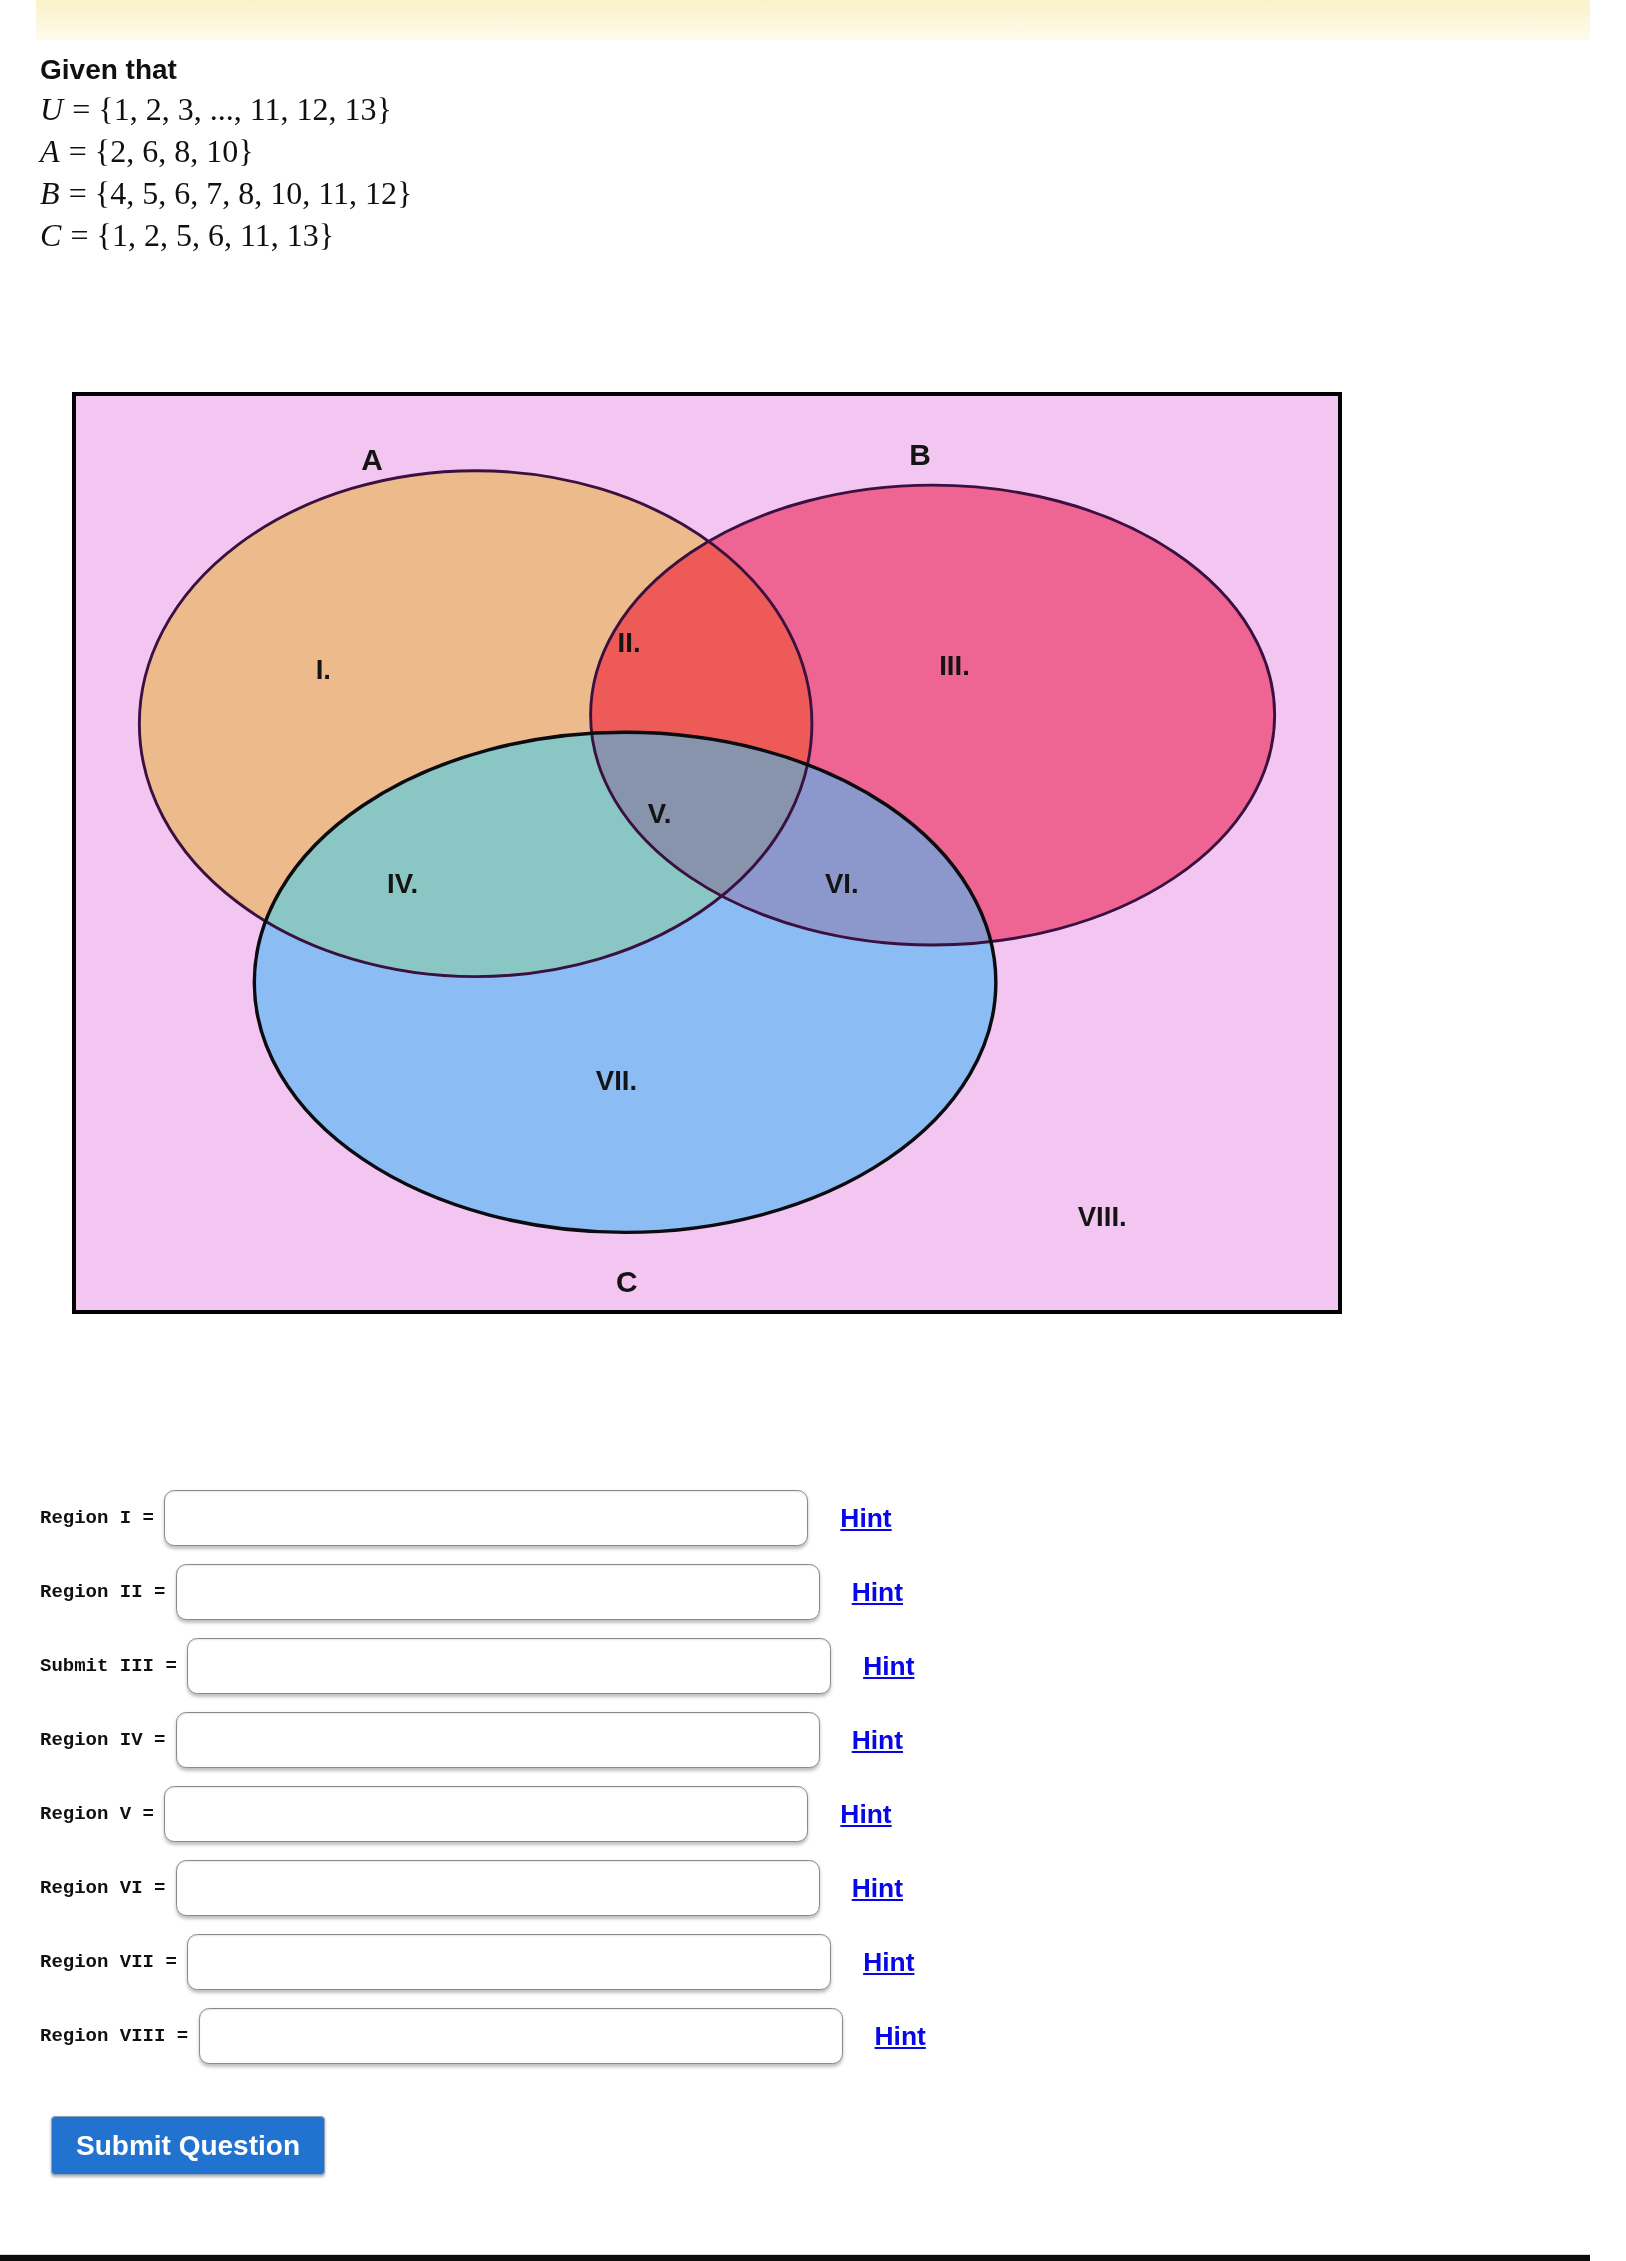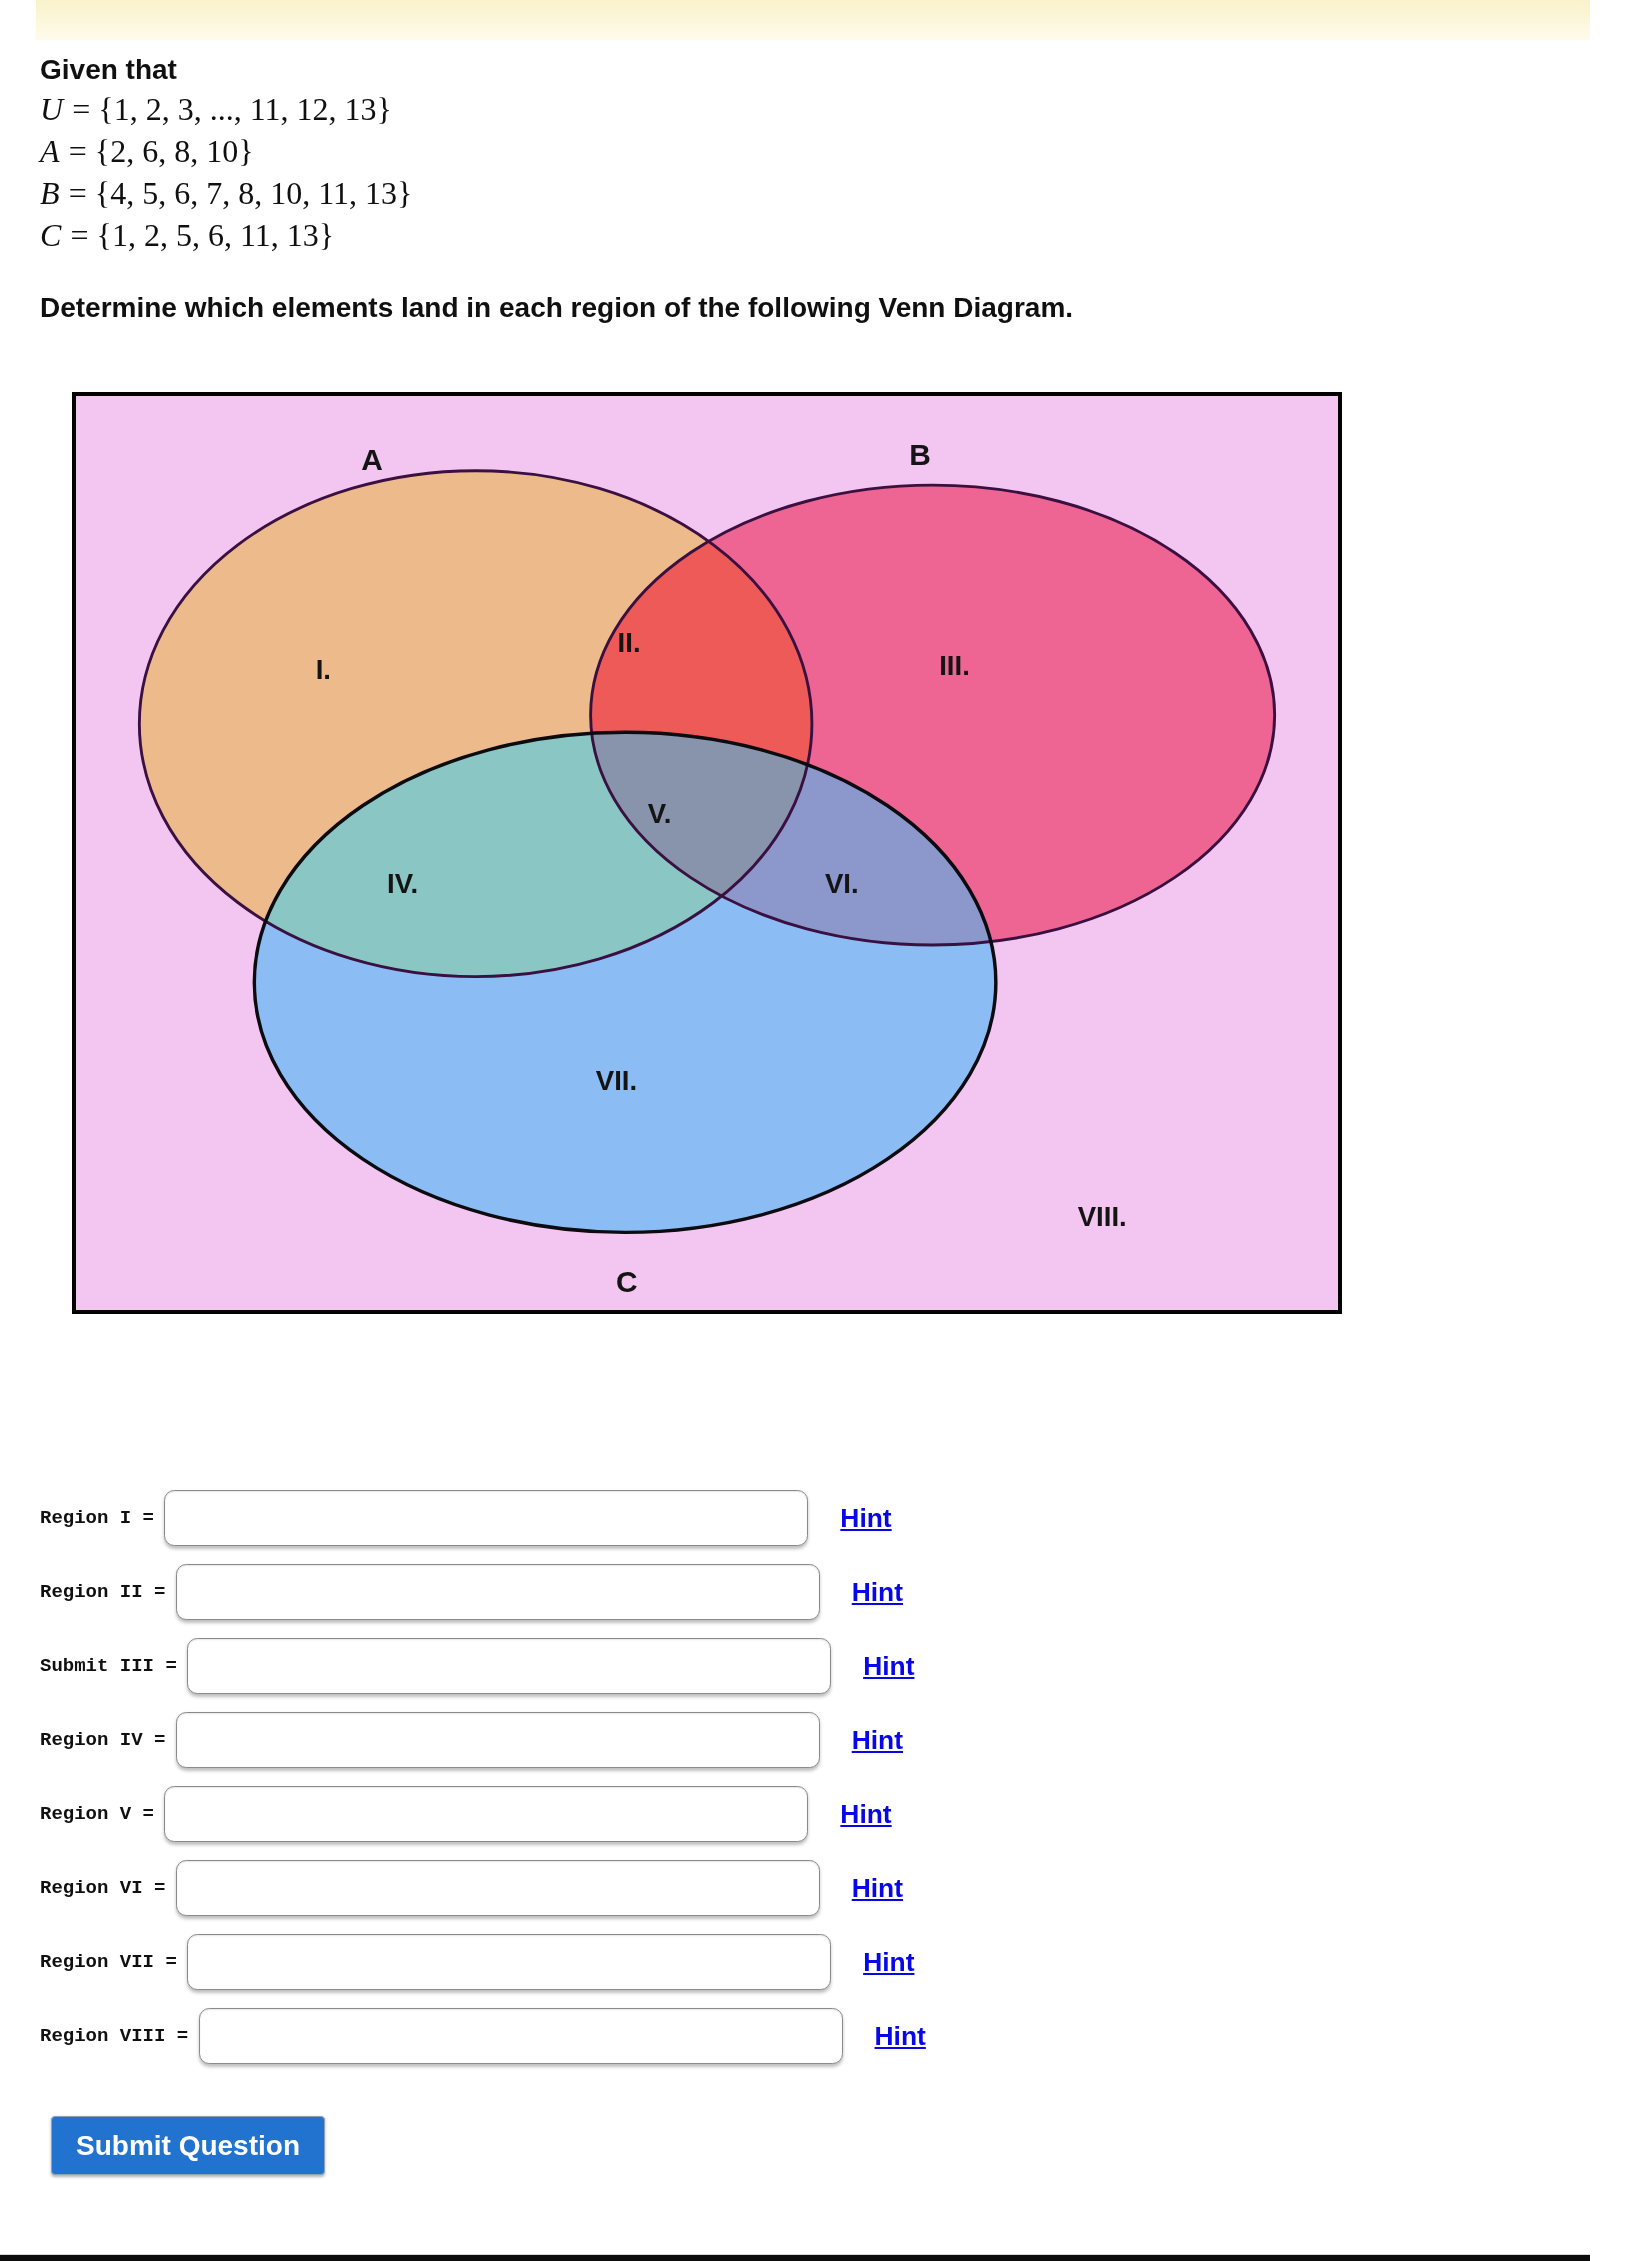--- a/index.html
+++ b/index.html
@@ -52,28 +52,27 @@
 
   <div class="given">
     <div class="given-title">Given that</div>
     <div class="mathline">
       <span class="mvar">U</span><span>= {1, 2, 3, ..., 11, 12, 13}</span>
     </div>
     <div class="mathline">
       <span class="mvar">A</span><span>= {2, 6, 8, 10}</span>
     </div>
     <div class="mathline">
-      <span class="mvar">B</span><span>= {4, 5, 6, 7, 8, 10, 11, 13}</span>
+      <span class="mvar">B</span><span>= {4, 5, 6, 7, 8, 10, 11, 12}</span>
     </div>
     <div class="mathline">
       <span class="mvar">C</span><span>= {1, 2, 5, 6, 11, 13}</span>
     </div>
   </div>
 
-  <div class="instruction">Determine which elements land in each region of the following Venn Diagram.</div>
 
   <div class="venn-box">
     <svg width="1262" height="914" viewBox="0 0 2195 1590">
       <defs>
         <clipPath id="clipA">
             <ellipse cx="695" cy="570" rx="585" ry="440"></ellipse>
           </clipPath>
         <clipPath id="clipB">
             <ellipse cx="1490" cy="555" rx="595" ry="400"></ellipse>
           </clipPath>

